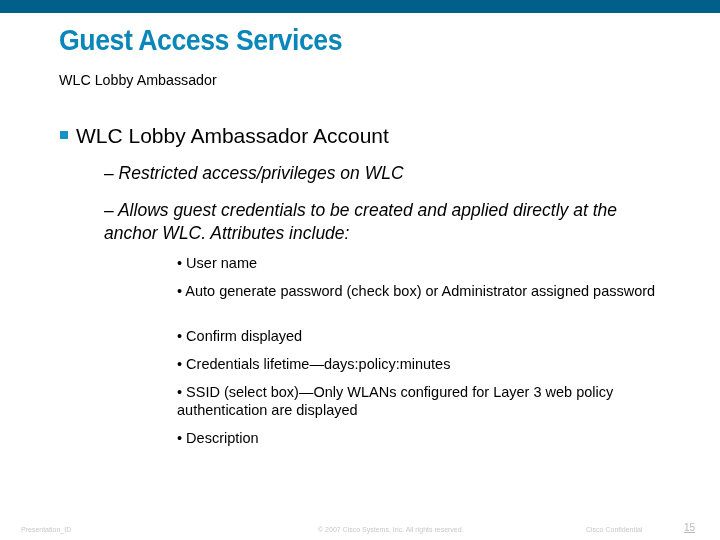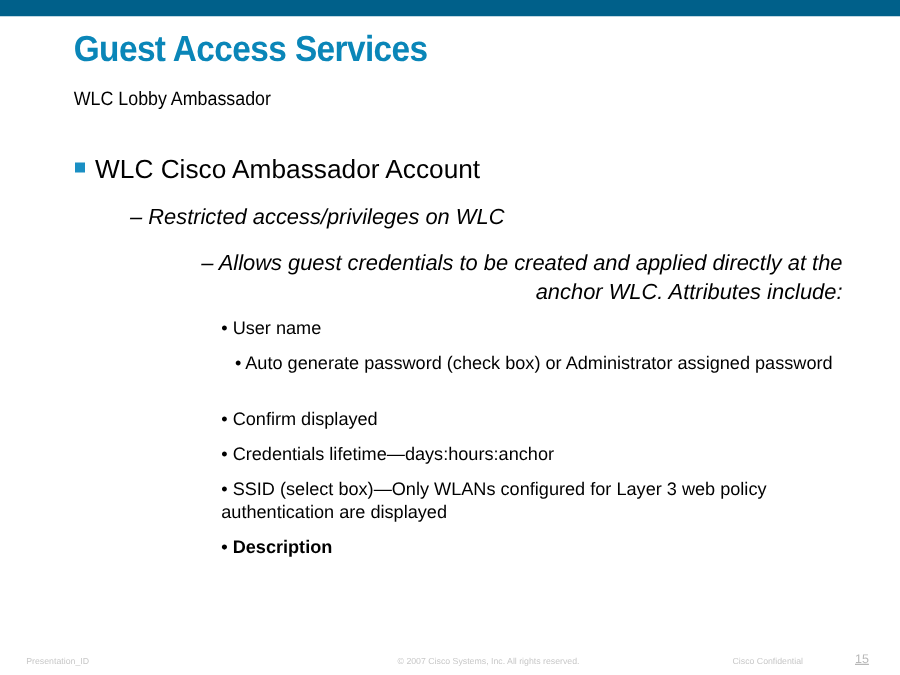--- a/index.html
+++ b/index.html
@@ -54,29 +54,29 @@
   </style>
 </head>
 <body>
 
 <div class="topbar"></div>
 
 <div class="title">Guest Access Services</div>
 <div class="subtitle">WLC Lobby Ambassador</div>
 
 <div class="l1">
-  <span class="sq"></span><span>WLC Cisco Ambassador Account</span>
+  <span class="sq"></span><span>WLC Lobby Ambassador Account</span>
 </div>
 
 <div class="l2" style="top:162px;">– Restricted access/privileges on WLC</div>
-<div class="l2" style="top:199px;text-align:right;">– Allows guest credentials to be created and applied directly at the anchor WLC. Attributes include:</div>
+<div class="l2" style="top:199px;">– Allows guest credentials to be created and applied directly at the anchor WLC. Attributes include:</div>
 
 <div class="l3" style="top:254px;">• User name</div>
-<div class="l3" style="top:282px;text-align:center;">• Auto generate password (check box) or Administrator assigned password</div>
+<div class="l3" style="top:282px;">• Auto generate password (check box) or Administrator assigned password</div>
 <div class="l3" style="top:327px;">• Confirm displayed</div>
-<div class="l3" style="top:355px;">• Credentials lifetime—days:hours:anchor</div>
+<div class="l3" style="top:355px;">• Credentials lifetime—days:policy:minutes</div>
 <div class="l3" style="top:383px;">• SSID (select box)—Only WLANs configured for Layer 3 web policy authentication are displayed</div>
-<div class="l3" style="top:429px;font-weight:bold;">• Description</div>
+<div class="l3" style="top:429px;">• Description</div>
 
 <div class="footer" style="left:21px;">Presentation_ID</div>
 <div class="footer" style="left:318px;">© 2007 Cisco Systems, Inc. All rights reserved.</div>
 <div class="footer" style="left:586px;">Cisco Confidential</div>
 <div class="pagenum">15</div>
 
 </body></html>

